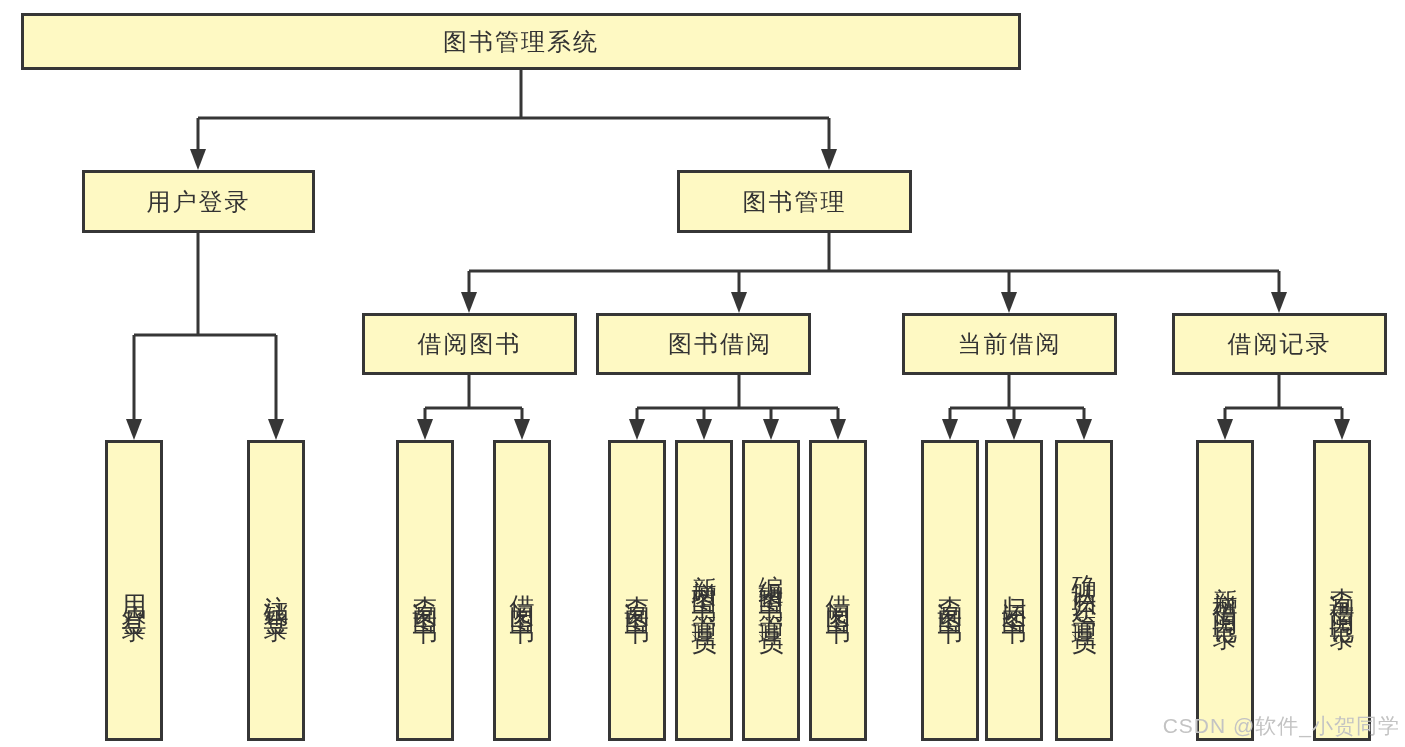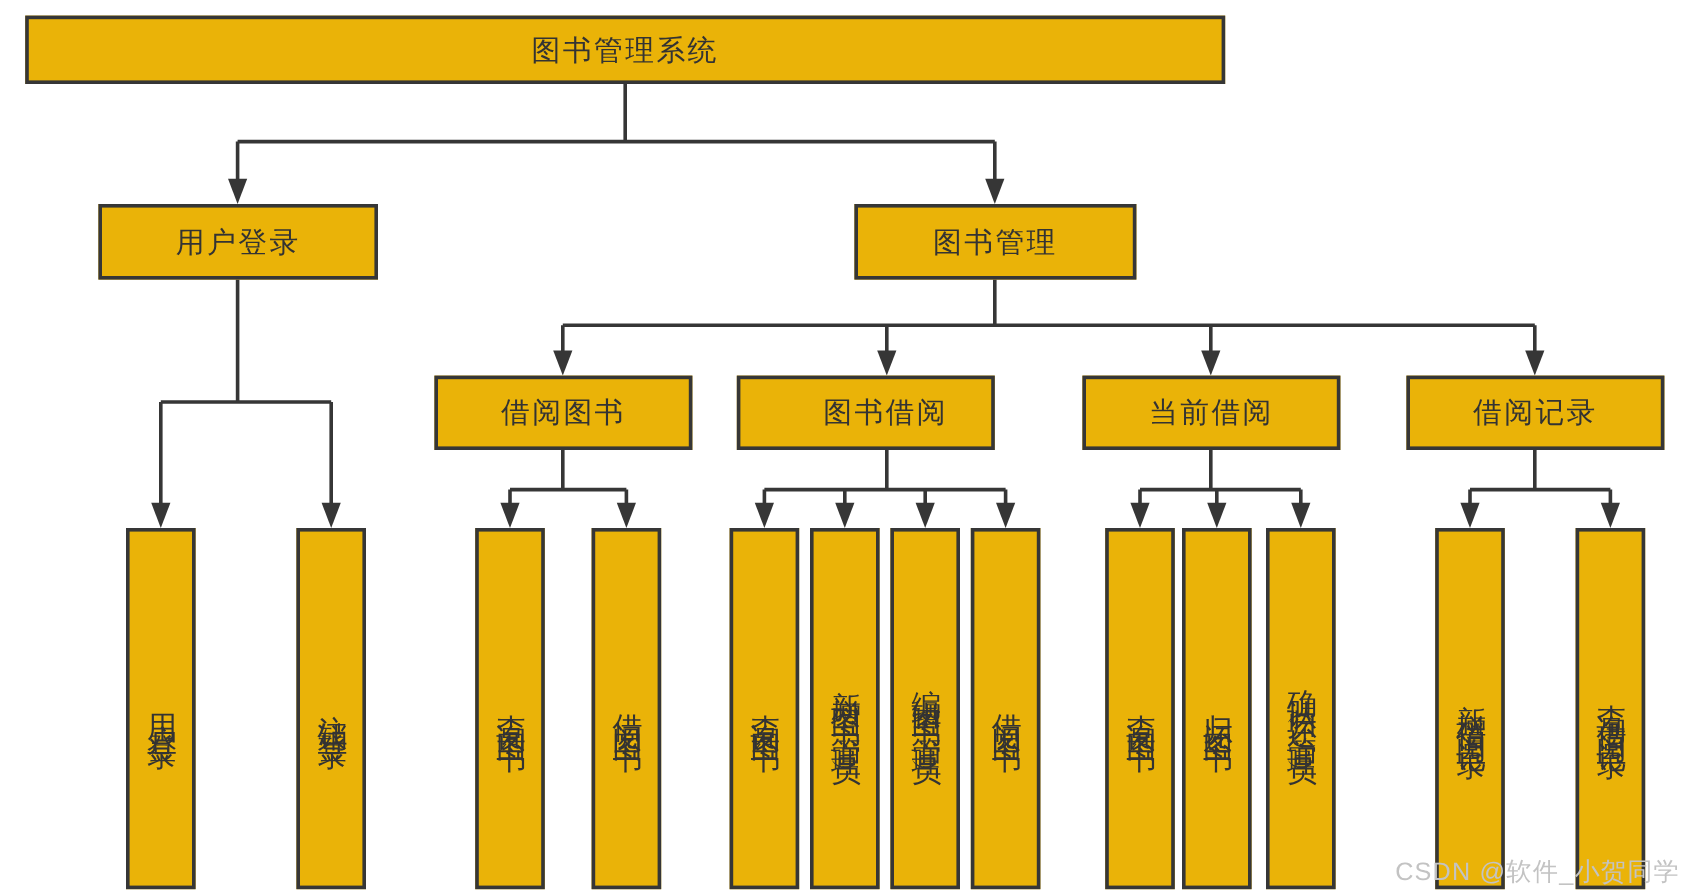--- a/index.html
+++ b/index.html
@@ -12,37 +12,37 @@
     overflow:hidden;
   }
   .connectors {
     position:absolute; left:0; top:0; width:1405px; height:747px;
     z-index:1;
   }
   .node {
     position:absolute;
     box-sizing:border-box;
     border:3px solid #363636;
-    background:#eab308;
+    background:#fef9c3;
     display:flex;
     align-items:center;
     justify-content:center;
     z-index:2;
   }
   .h-label {
     font-size:24px;
     letter-spacing:2px;
     white-space:nowrap;
   }
   .root-box   { left:21px;  top:13px;  width:1000px; height:57px; }
   .l2-a       { left:82px;  top:170px; width:233px;  height:63px; }
-  .l2-b       { left:712px; top:170px; width:235px;  height:63px; }
+  .l2-b       { left:677px; top:170px; width:235px;  height:63px; }
   .l3         { top:313px;  width:215px; height:62px; }
   .l3-0 { left:362px; }
-  .l3-1 { left:614px;padding-left:33px; }
+  .l3-1 { left:596px;padding-left:33px; }
   .l3-2 { left:902px; }
   .l3-3 { left:1172px; }
   .leaf {
     top:440px; width:58px; height:301px;
   }
   .leaf .v-label {
     writing-mode:vertical-rl;
     font-size:25px;
     letter-spacing:8px;
     line-height:1;

